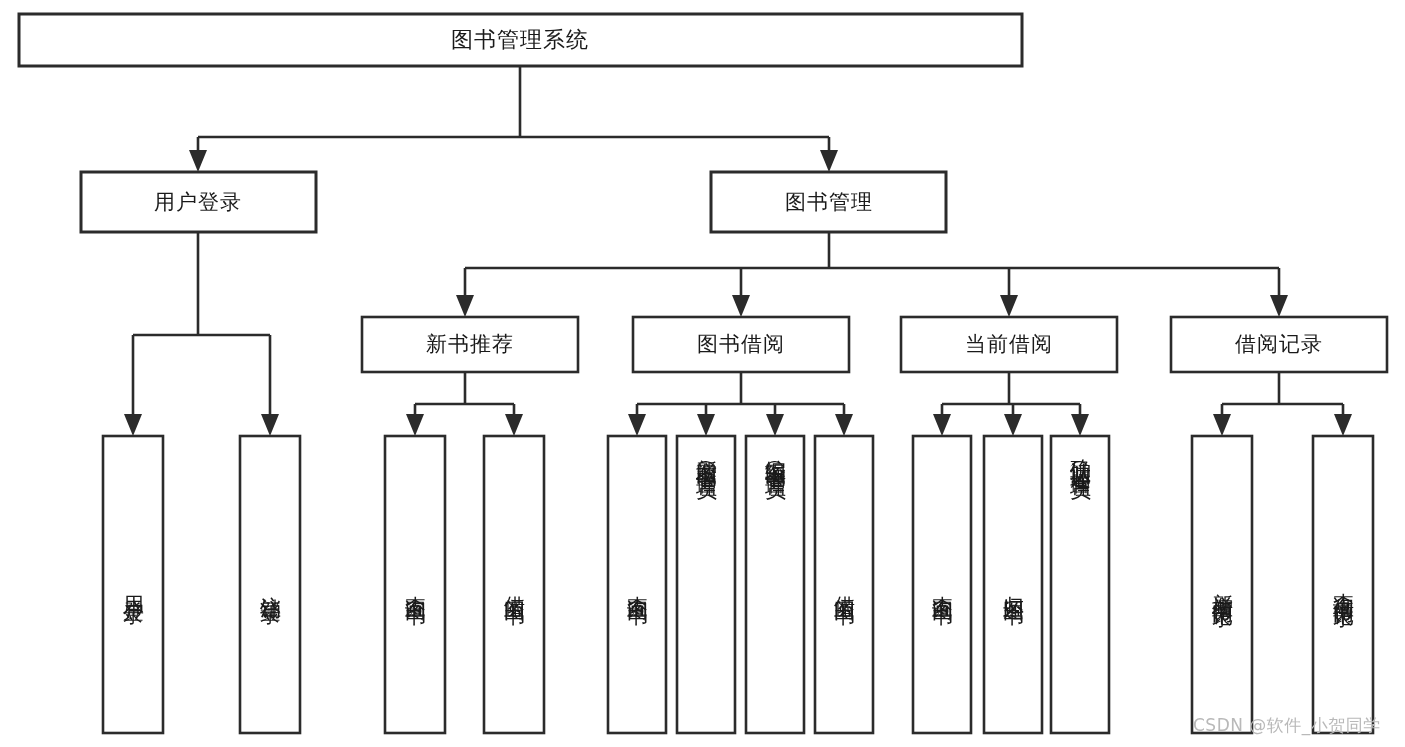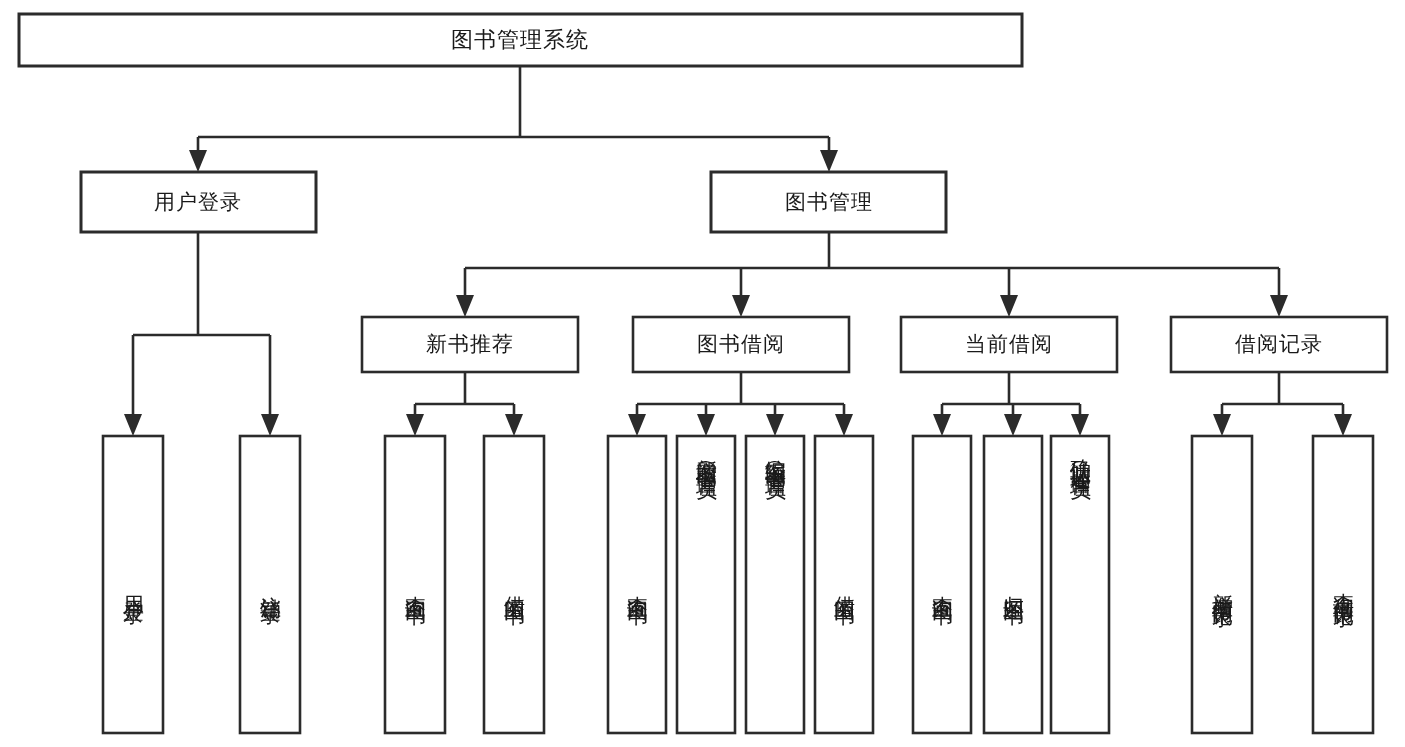--- a/index.html
+++ b/index.html
@@ -250,14 +250,15 @@
   <div class="leaf-label-wrap" style="left:1051px; top:442px; width:58px; height:285px; align-items:flex-start;">
     <span class="leaf-label">确认归还（管理员）</span>
   </div>
   <div class="leaf-label-wrap" style="left:1192px; top:436px; width:60px; height:297px;">
     <span class="leaf-label">新增借阅记录</span>
   </div>
   <div class="leaf-label-wrap" style="left:1313px; top:436px; width:60px; height:297px;">
     <span class="leaf-label">查询借阅记录</span>
   </div>
 
+  <div class="watermark" style="left:1193px; top:714px;">CSDN @软件_小贺同学</div>
 
 </div>
 
 </body></html>

